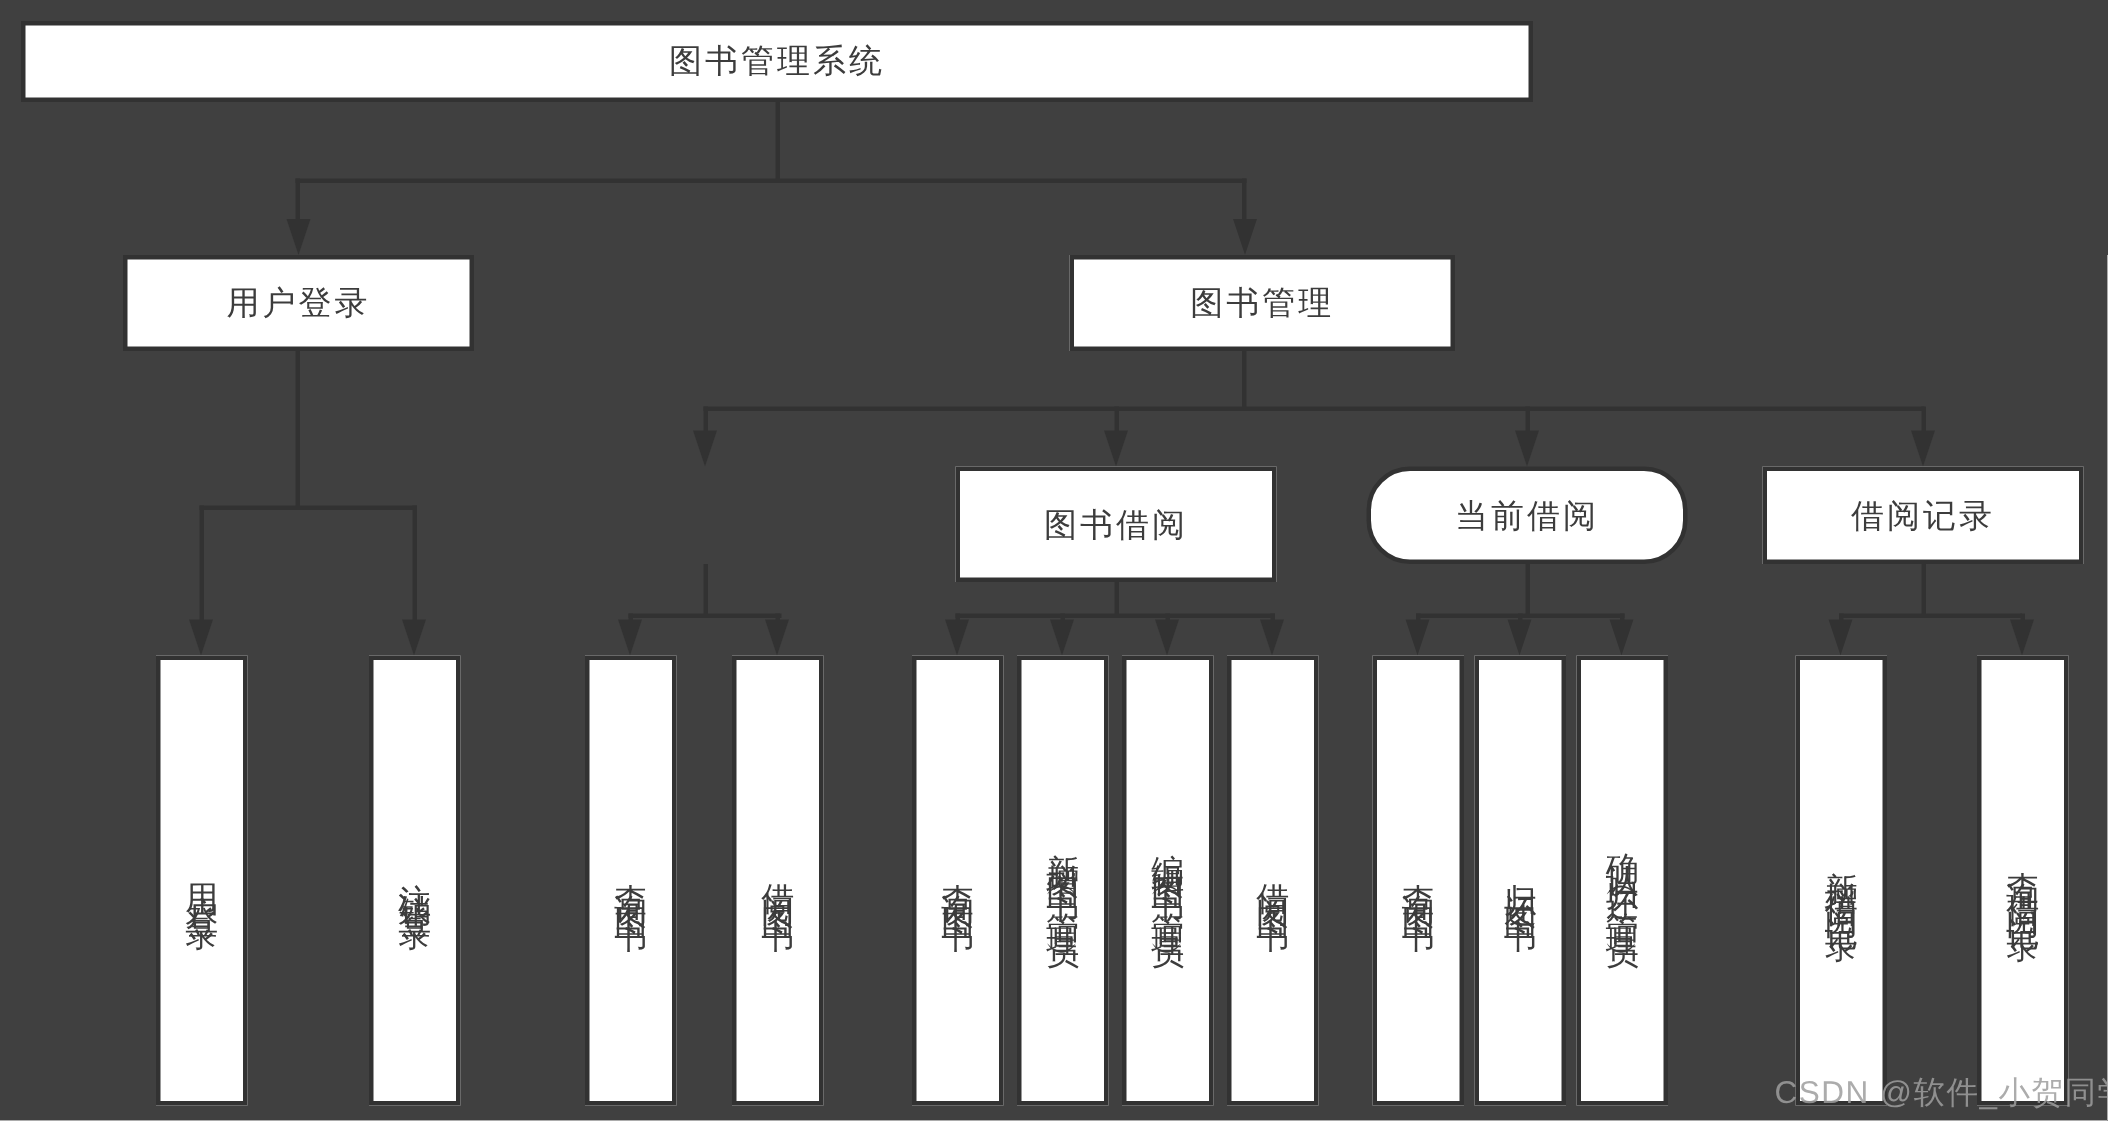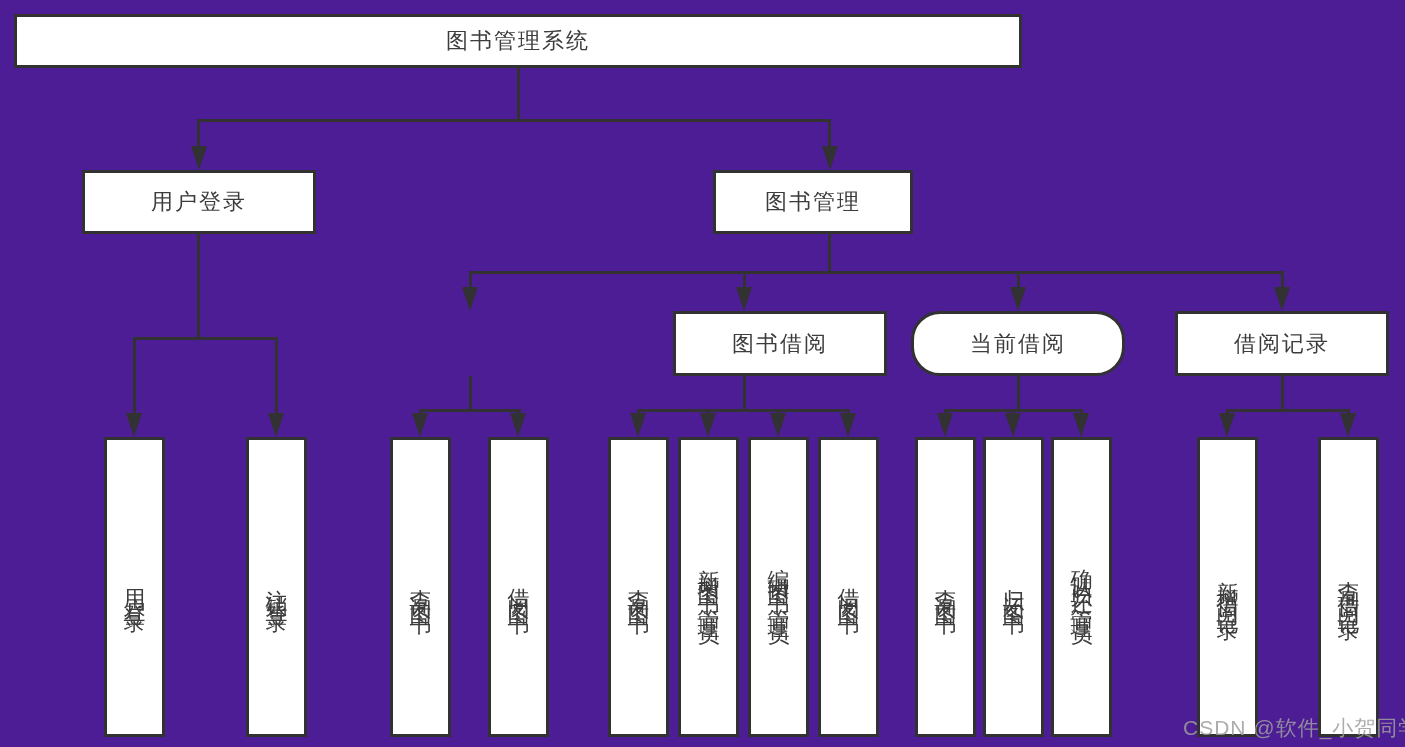--- a/index.html
+++ b/index.html
@@ -1,17 +1,17 @@
 <!DOCTYPE html>
 <html><head>
 <meta charset="utf-8">
 <style>
   html,body{margin:0;padding:0;background:#ffffff;}
   #canvas{
-    position:relative;width:1405px;height:747px;background:#4c1d95;
+    position:relative;width:1405px;height:747px;background:#404040;
     font-family:"Liberation Sans","DejaVu Sans",sans-serif;overflow:hidden;
   }
   .node{
     position:absolute;box-sizing:border-box;background:#ffffff;
     border:3px solid #323232;color:#3c3c3c;
     display:flex;align-items:center;justify-content:center;
     font-size:22px;letter-spacing:2px;z-index:2;
   }
   .vnode{
     writing-mode:vertical-rl;text-orientation:mixed;
@@ -89,23 +89,23 @@
   <div class="v" style="left:1281px;top:376px;height:35px;"></div>
   <div class="h" style="left:1226px;top:409px;width:122px;"></div>
   <div class="v" style="left:1226px;top:409px;height:16px;"></div>
   <div class="arr" style="left:1219px;top:413px;"></div>
   <div class="v" style="left:1347px;top:409px;height:16px;"></div>
   <div class="arr" style="left:1340px;top:413px;"></div>
 
   <div class="node" style="left:14px;top:14px;width:1008px;height:54px;">图书管理系统</div>
 
   <div class="node" style="left:82px;top:170px;width:234px;height:64px;">用户登录</div>
-  <div class="node" style="left:713px;top:170px;width:200px;height:64px;">图书管理</div>
+  <div class="node" style="left:713px;top:170px;width:257px;height:64px;">图书管理</div>
 
-  <div class="node" style="left:637px;top:311px;width:214px;height:65px;margin-left:36px;">图书借阅</div>
+  <div class="node" style="left:637px;top:311px;width:214px;height:77px;">图书借阅</div>
   <div class="node" style="left:911px;top:311px;width:214px;height:65px;border-radius:29px;">当前借阅</div>
   <div class="node" style="left:1175px;top:311px;width:214px;height:65px;">借阅记录</div>
 
   <div class="node vnode" style="left:104px;top:437px;width:61px;height:300px;">用户登录</div>
   <div class="node vnode" style="left:246px;top:437px;width:61px;height:300px;">注销登录</div>
 
   <div class="node vnode" style="left:390px;top:437px;width:61px;height:300px;">查询图书</div>
   <div class="node vnode" style="left:488px;top:437px;width:61px;height:300px;">借阅图书</div>
 
   <div class="node vnode" style="left:608px;top:437px;width:61px;height:300px;">查询图书</div>

